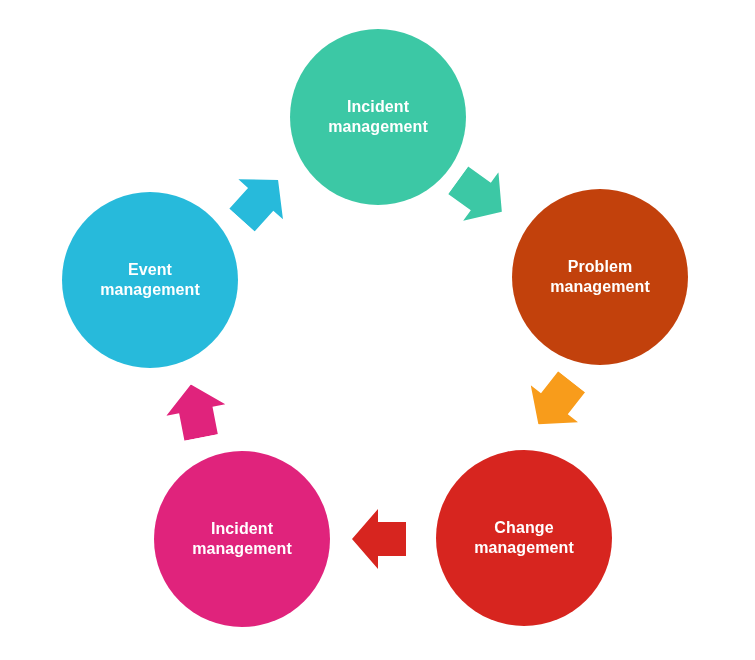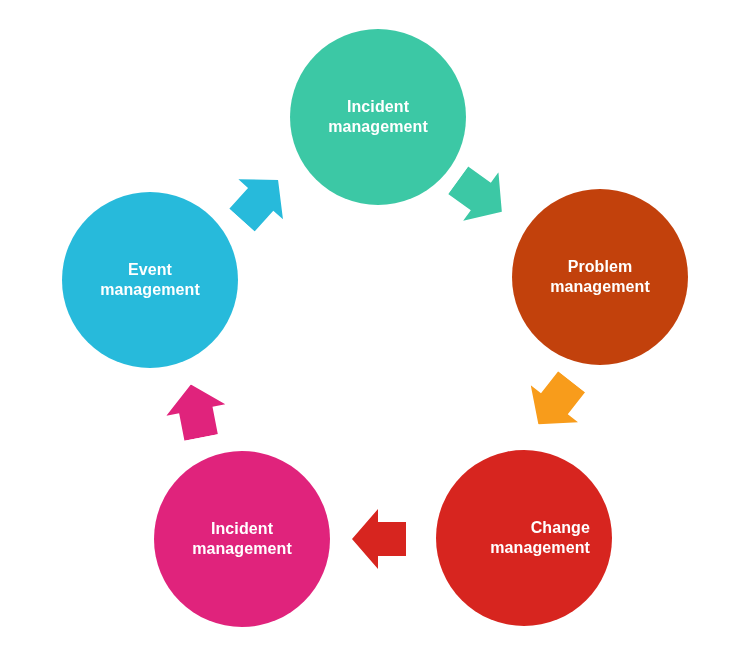--- a/index.html
+++ b/index.html
@@ -28,21 +28,21 @@
   .node-label {
     color: #ffffff;
     font-size: 16px;
     font-weight: 700;
     line-height: 1.22;
     max-width: 132px;
     letter-spacing: 0.1px;
   }
   .node-incident { left: 290px; top: 29px;  }
   .node-problem  { left: 512px; top: 189px; }
-  .node-change   { left: 436px; top: 450px; text-align: right; }
+  .node-change   { left: 436px; top: 450px; }
   .node-release  { left: 154px; top: 451px; }
   .node-event    { left: 62px;  top: 192px; text-align: center; }
 
   .arrow {
     position: absolute;
     width: 54px;
     height: 60px;
   }
   
   .arrow-incident-problem { left: 453px; top: 166px; transform: rotate(36deg);   }

